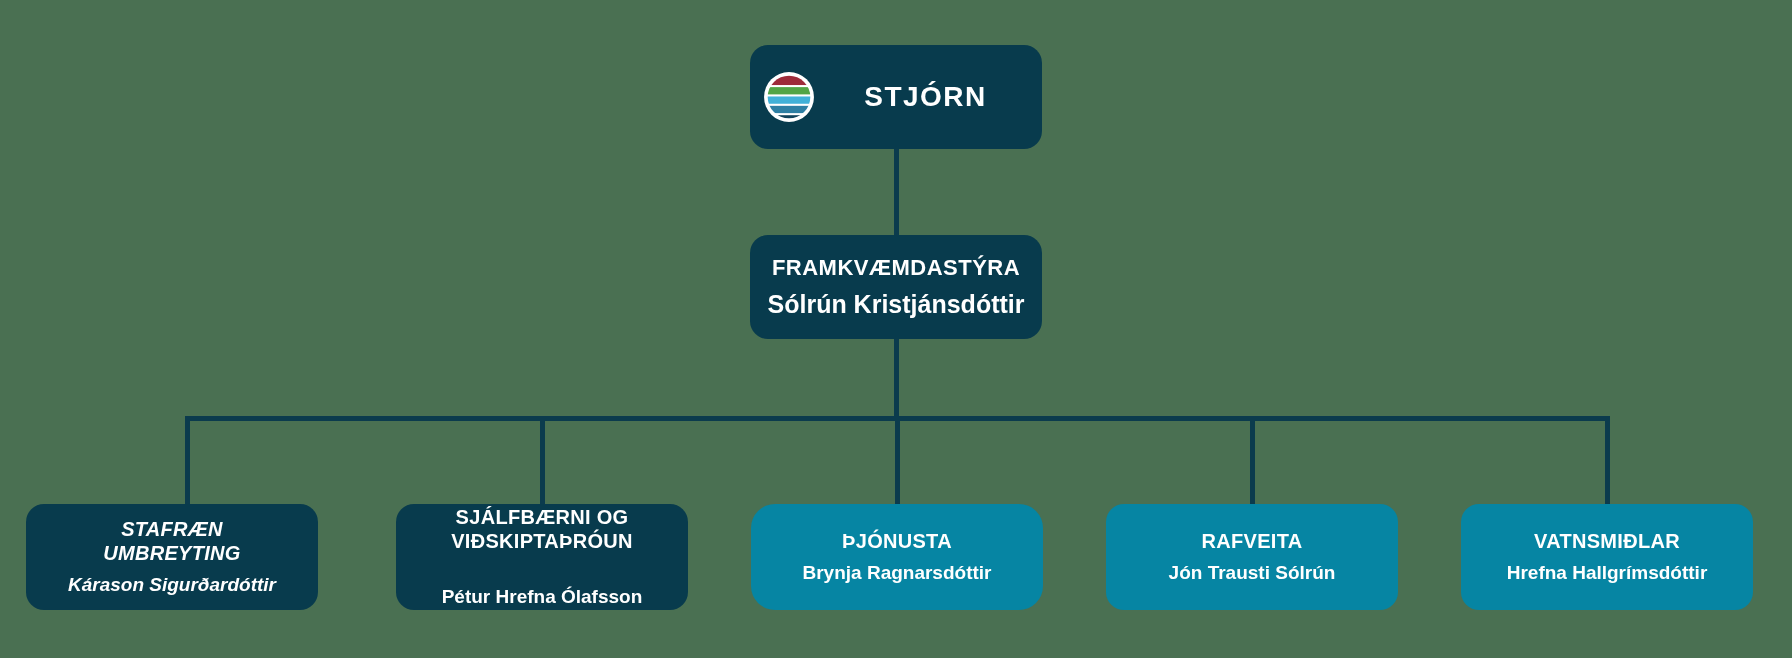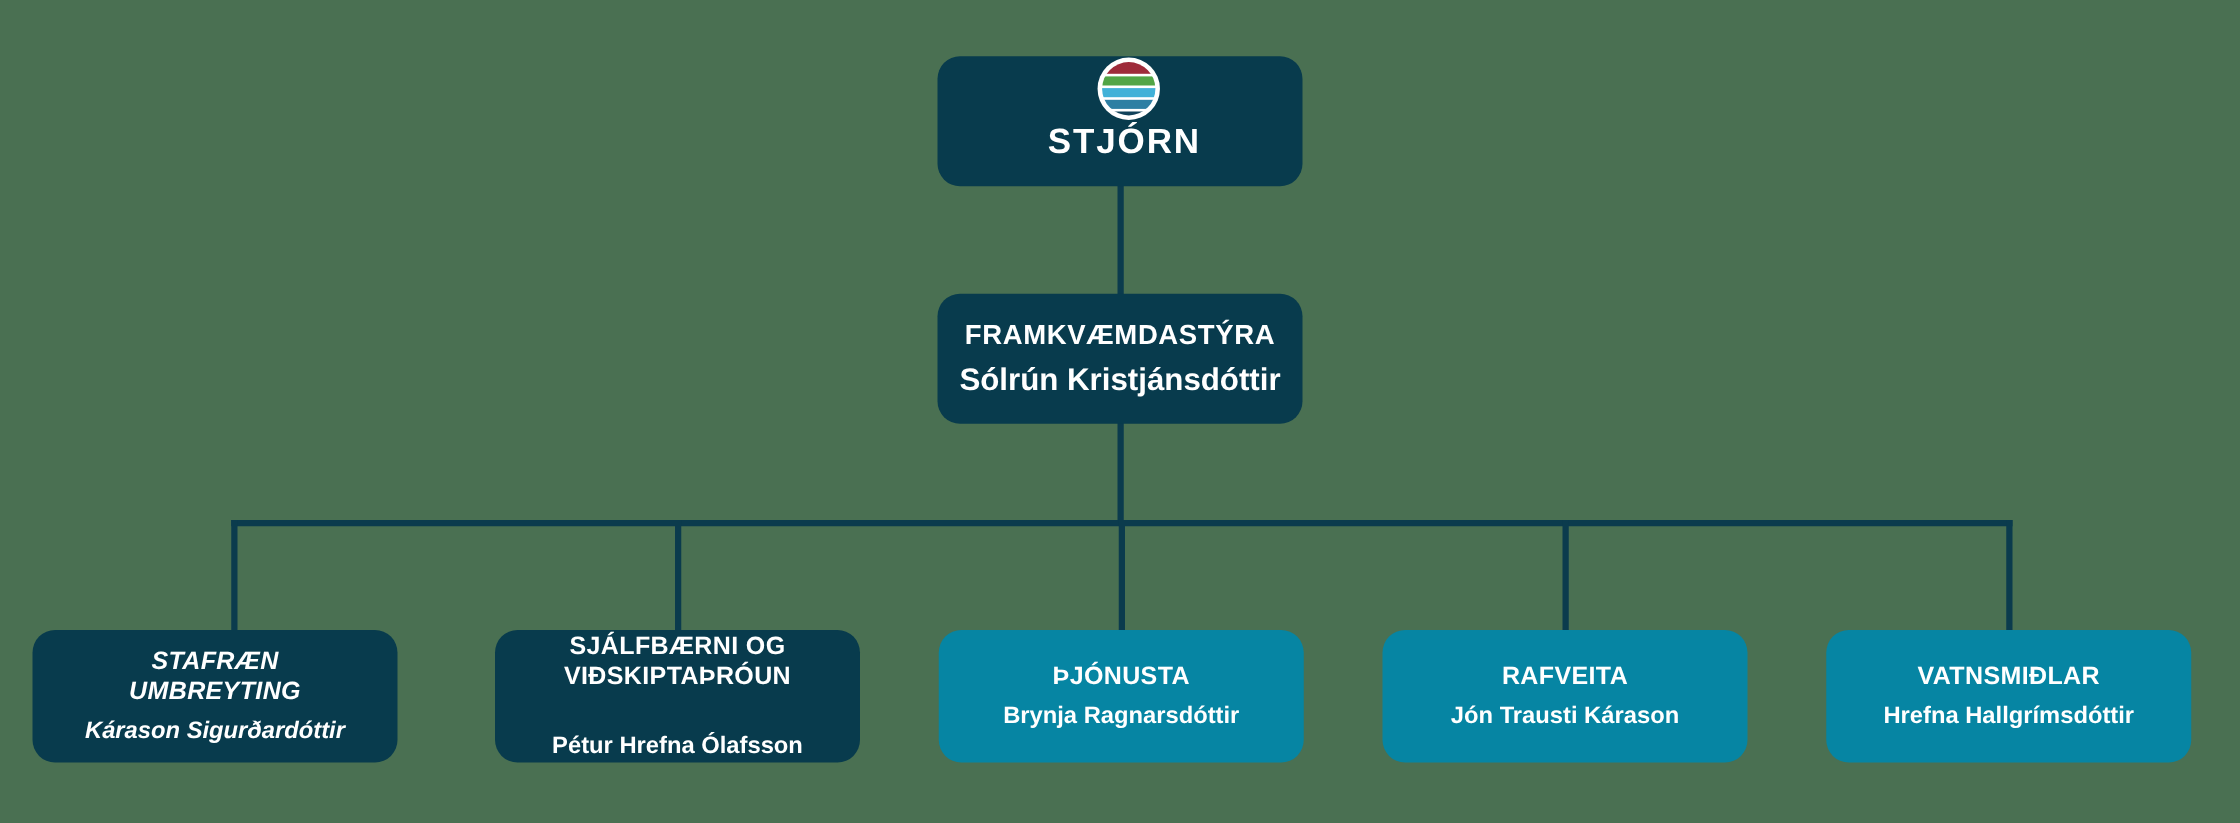--- a/index.html
+++ b/index.html
@@ -32,21 +32,21 @@
   
   .connector {
     position: absolute;
     background: #0B3B4D;
   }
 
   
   .root-node {
     left: 750px; top: 45px;
     width: 292px; height: 104px;
-    flex-direction: column;
+    flex-direction: row;
     justify-content: flex-start;
     padding-left: 13px;
   }
   .root-node .logo-wrap {
     width: 52px; height: 52px;
     flex: 0 0 auto;
     display: flex; align-items: center; justify-content: center;
   }
   .root-node .root-title {
     flex: 1;
@@ -80,21 +80,21 @@
   
   .dept-node {
     top: 504px;
     width: 292px; height: 106px;
     padding: 6px 8px;
   }
   .dept-node .node-title { font-size: 20px; letter-spacing: 0.3px; }
   .dept-node .node-name  { font-size: 19px; margin-top: 9px; }
   .dept-1 { left: 26px; font-style: italic; }
   .dept-2 { left: 396px; gap: 24px; }
-  .dept-3 { left: 751px; }
+  .dept-3 { left: 751px; border-radius: 24px; }
   .dept-4 { left: 1106px; text-align: right; }
   .dept-5 { left: 1461px; }
 
   
   .line-root-director { left: 894px; top: 148px; width: 5px; height: 88px; }
   .line-director-rail { left: 894px; top: 338px; width: 5px; height: 82px; }
   .rail-horizontal    { left: 185px; top: 416px; width: 1425px; height: 5px; }
   .drop { top: 416px; width: 5px; height: 90px; }
   .drop-1 { left: 185px; }
   .drop-2 { left: 540px; }
@@ -164,21 +164,21 @@
       <span></span>
     </div>
     <div class="node-name">Brynja Ragnarsdóttir</div>
   </div>
 
   <div class="box dept-node dept-4 teal">
     <div class="node-title">
       <span>RAFVEITA</span>
       <span></span>
     </div>
-    <div class="node-name">Jón Trausti Kárason</div>
+    <div class="node-name">Jón Trausti Sólrún</div>
   </div>
 
   <div class="box dept-node dept-5 teal">
     <div class="node-title">
       <span>VATNSMIÐLAR</span>
       <span></span>
     </div>
     <div class="node-name">Hrefna Hallgrímsdóttir</div>
   </div>
 

